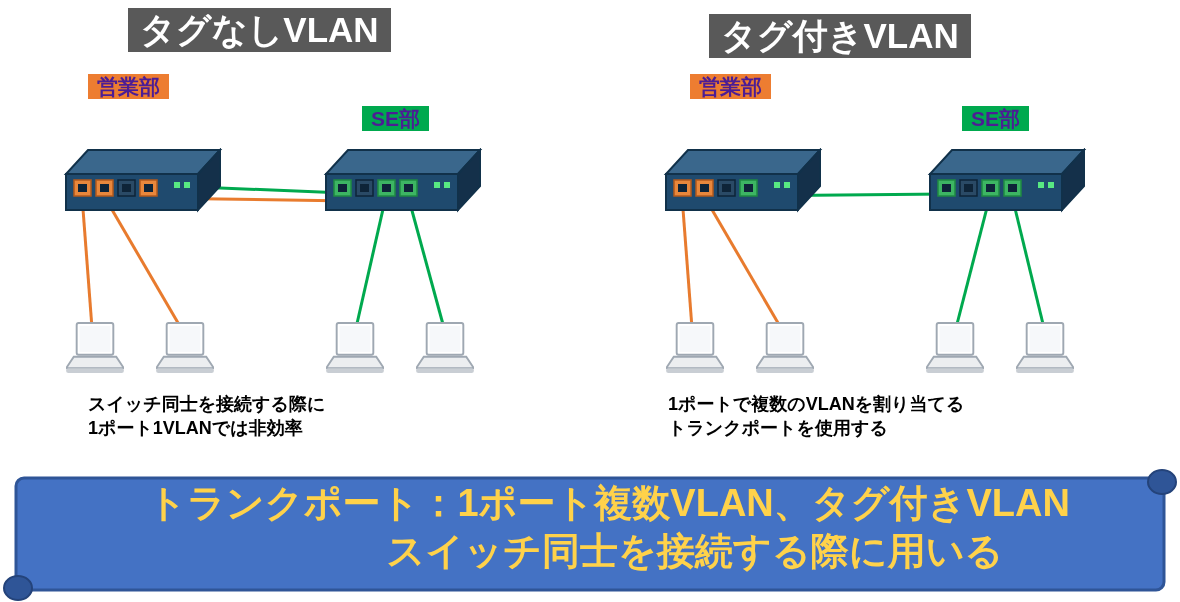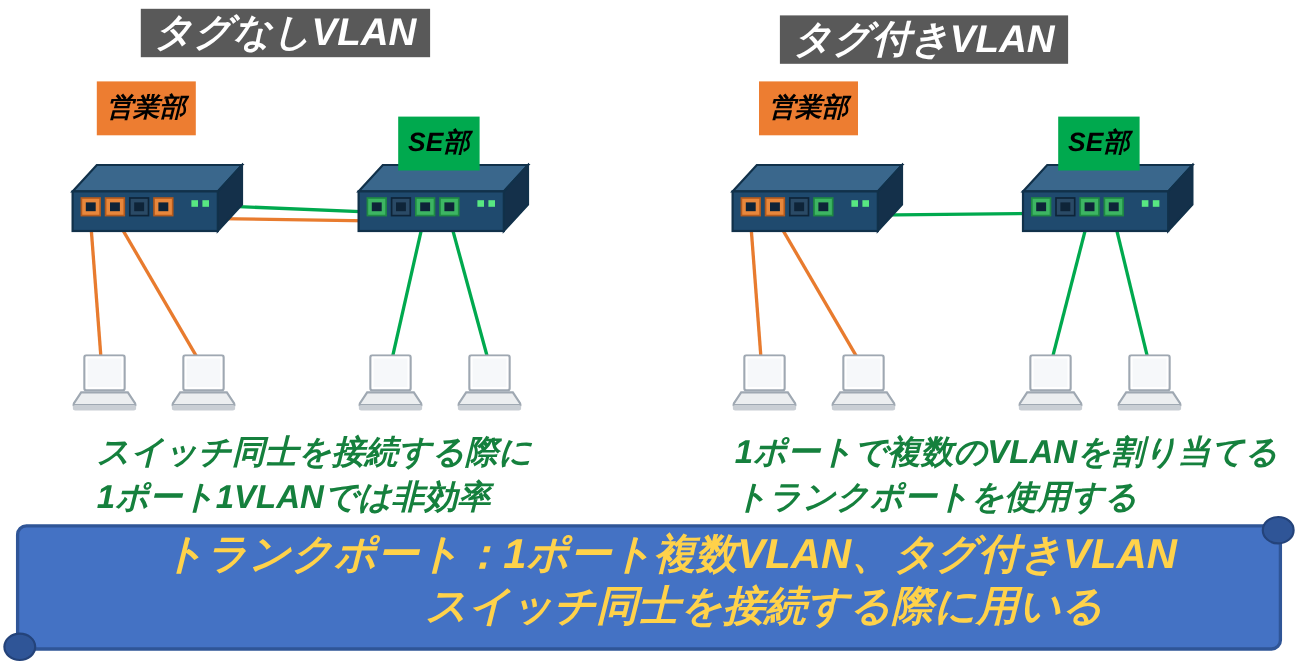--- a/index.html
+++ b/index.html
@@ -1,25 +1,25 @@
 <!DOCTYPE html>
 <html><head>
 <meta charset="utf-8">
 <style>
   html,body{margin:0;padding:0;background:#ffffff;}
   body{font-family:"Liberation Sans","DejaVu Sans",sans-serif;}
-  #stage{position:relative;width:1180px;height:602px;background:#ffffff;overflow:hidden;font-style:italic;}
+  #stage{position:relative;width:1180px;height:602px;background:#ffffff;overflow:hidden;}
   .abs{position:absolute;}
   .title-badge{background:#595959;color:#ffffff;font-weight:bold;font-size:35px;
     padding:2px 12px;line-height:1.15;white-space:nowrap;z-index:3;}
-  .dept-badge{color:#000000;font-weight:bold;font-size:24px;padding:10px 9px;
+  .dept-badge{color:#4c1d95;font-weight:bold;font-size:21px;padding:0 9px;
     line-height:1.2;white-space:nowrap;z-index:3;}
   .dept-orange{background:#ED7D31;}
   .dept-green{background:#00A94E;margin-top:28px;}
-  .caption{font-size:30px;font-weight:bold;color:#15803d;line-height:1.35;
+  .caption{font-size:18px;font-weight:bold;color:#000000;line-height:1.35;
     white-space:nowrap;z-index:3;}
   .device{z-index:2;}
   #cables{position:absolute;left:0;top:0;z-index:1;pointer-events:none;}
   .ln-o{stroke:#E87B2E;stroke-width:3;fill:none;}
   .ln-g{stroke:#00A94E;stroke-width:3;fill:none;}
   
   .sw-top{fill:#3A678C;stroke:#11314A;stroke-width:2;}
   .sw-side{fill:#14304A;stroke:#11314A;stroke-width:2;}
   .sw-front{fill:#1F4A6E;stroke:#11314A;stroke-width:2;}
   .port-o{fill:#E8873C;stroke:#B35A1D;stroke-width:1.5;}

